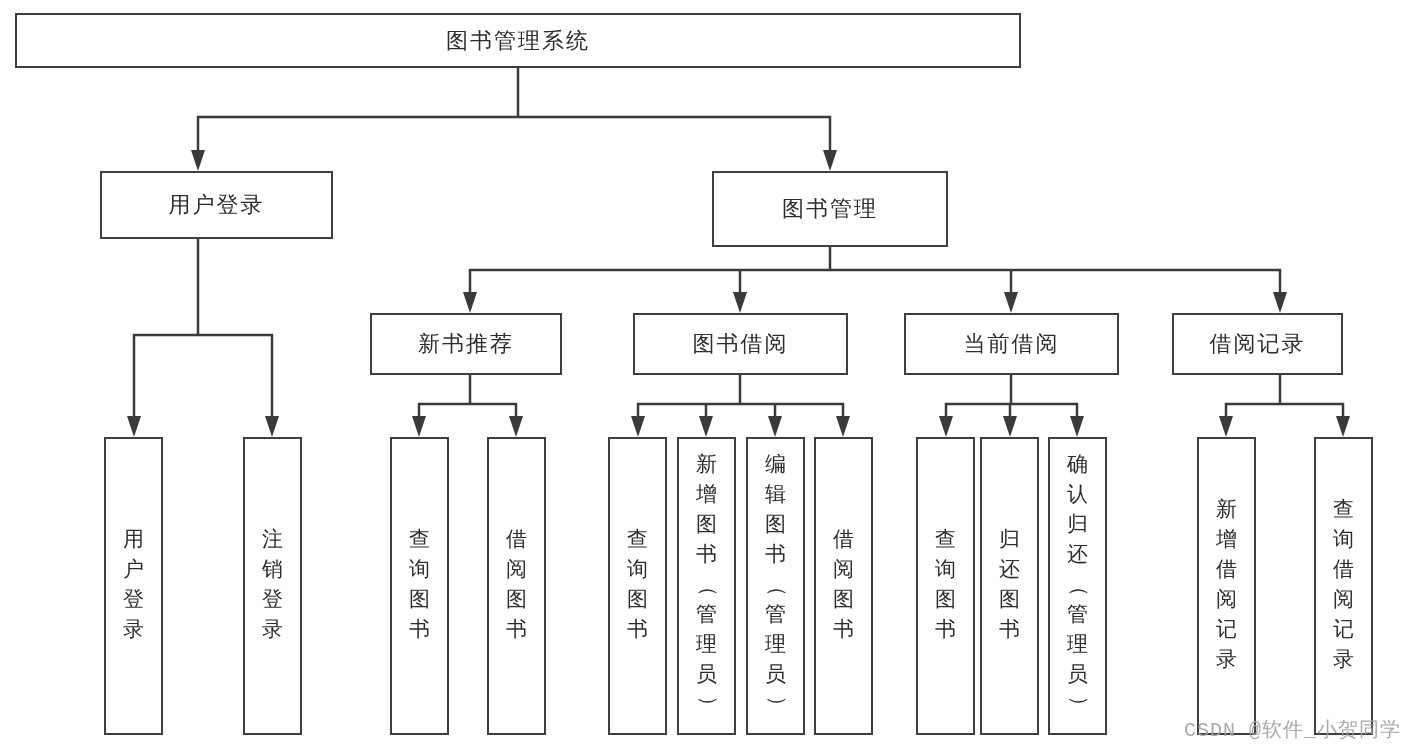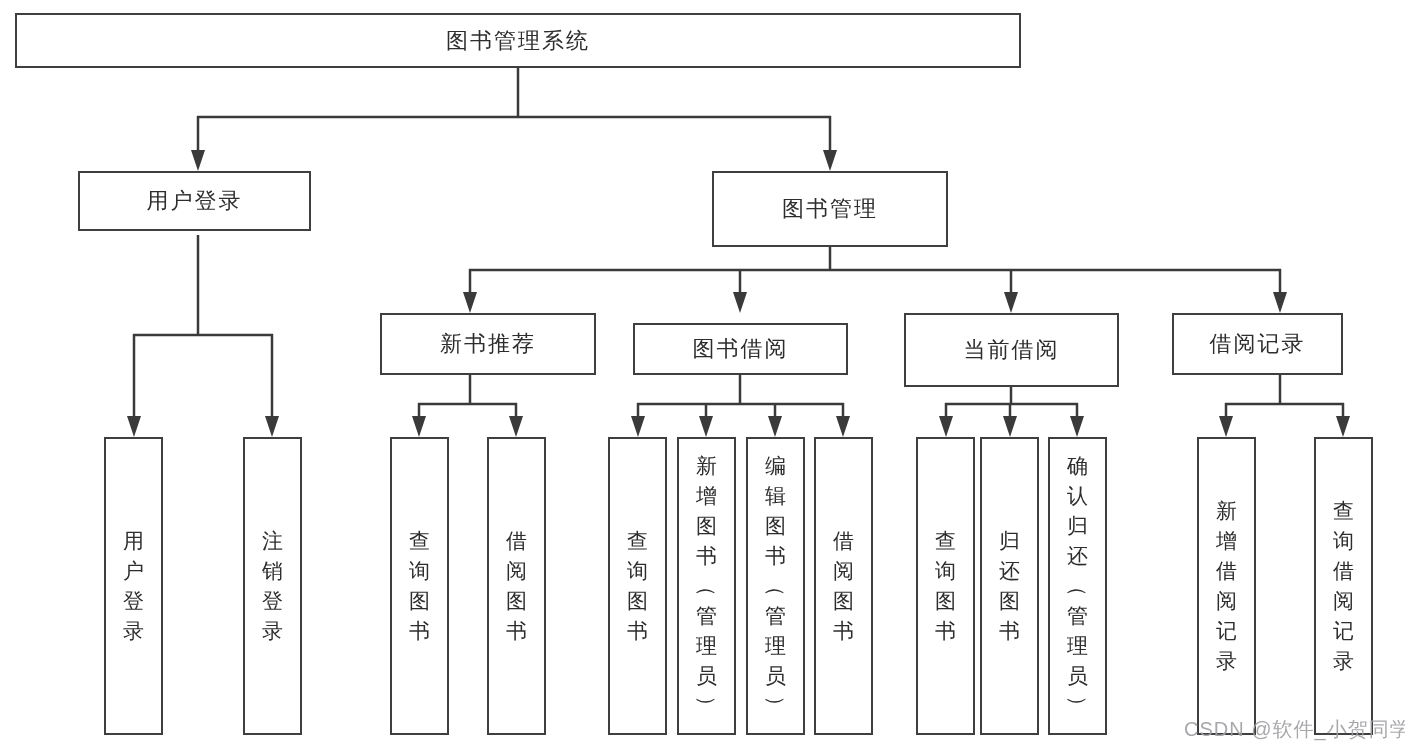--- a/index.html
+++ b/index.html
@@ -1,21 +1,21 @@
 <!DOCTYPE html>
 <html style="--border: #3f3f3f; --line: #3a3a3a; --text: #2d2d2d; --watermark-color: #a0a1a5; --background: #ffffff;"><head>
 <meta charset="utf-8">
 <style>
   :root{
     --border:#3f3f3f; --line:#3a3a3a; --text:#2d2d2d;
     --watermark-color:#a0a1a5; --background:#ffffff;
   }
   html,body{margin:0;padding:0;}
   body{background:#fff;font-family:"Liberation Sans",sans-serif;}
-  .canvas{position:relative;width:1405px;height:747px;background:var(--background);overflow:hidden;}
+  .canvas{position:relative;width:1405px;height:747px;background:var(--background);overflow:hidden;font-family:Liberation Mono, monospace;}
   #connectors{position:absolute;left:0;top:0;width:1405px;height:747px;pointer-events:none;}
   #connectors line{stroke:var(--line);stroke-width:2.5;}
   #connectors polygon{fill:var(--line);}
   .node{
     position:absolute;box-sizing:border-box;background:var(--background);
     border:2px solid var(--border);color:var(--text);
     display:flex;align-items:center;justify-content:center;
   }
   .hlabel{font-size:22px;letter-spacing:2px;white-space:nowrap;}
   .leaf{top:437px;width:59px;height:298px;flex-direction:column;}
@@ -81,26 +81,26 @@
       <polygon points="836,416 850,416 843,437"></polygon>
       <polygon points="939,416 953,416 946,437"></polygon>
       <polygon points="1003,416 1017,416 1010,437"></polygon>
       <polygon points="1070,416 1084,416 1077,437"></polygon>
       <polygon points="1219,416 1233,416 1226,437"></polygon>
       <polygon points="1336,416 1350,416 1343,437"></polygon>
     </svg>
 
   <div class="node hlabel" style="left:15px;top:13px;width:1006px;height:55px">图书管理系统</div>
 
-  <div class="node hlabel" style="left:78px;top:171px;width:233px;height:60px">用户登录</div>
+  <div class="node hlabel" style="left:100px;top:171px;width:233px;height:68px">用户登录</div>
   <div class="node hlabel" style="left:712px;top:171px;width:236px;height:76px">图书管理</div>
 
-  <div class="node hlabel" style="left:380px;top:313px;width:216px;height:62px">新书推荐</div>
-  <div class="node hlabel" style="left:633px;top:323px;width:215px;height:52px">图书借阅</div>
-  <div class="node hlabel" style="left:904px;top:313px;width:215px;height:74px">当前借阅</div>
+  <div class="node hlabel" style="left:370px;top:313px;width:192px;height:62px">新书推荐</div>
+  <div class="node hlabel" style="left:633px;top:313px;width:215px;height:62px">图书借阅</div>
+  <div class="node hlabel" style="left:904px;top:313px;width:215px;height:62px">当前借阅</div>
   <div class="node hlabel" style="left:1172px;top:313px;width:171px;height:62px">借阅记录</div>
 
   <div class="node leaf vtext" style="left:104px">
       <span class="vchar">用</span>
       <span class="vchar">户</span>
       <span class="vchar">登</span>
       <span class="vchar">录</span>
     </div>
   <div class="node leaf vtext" style="left:243px">
       <span class="vchar">注</span>

